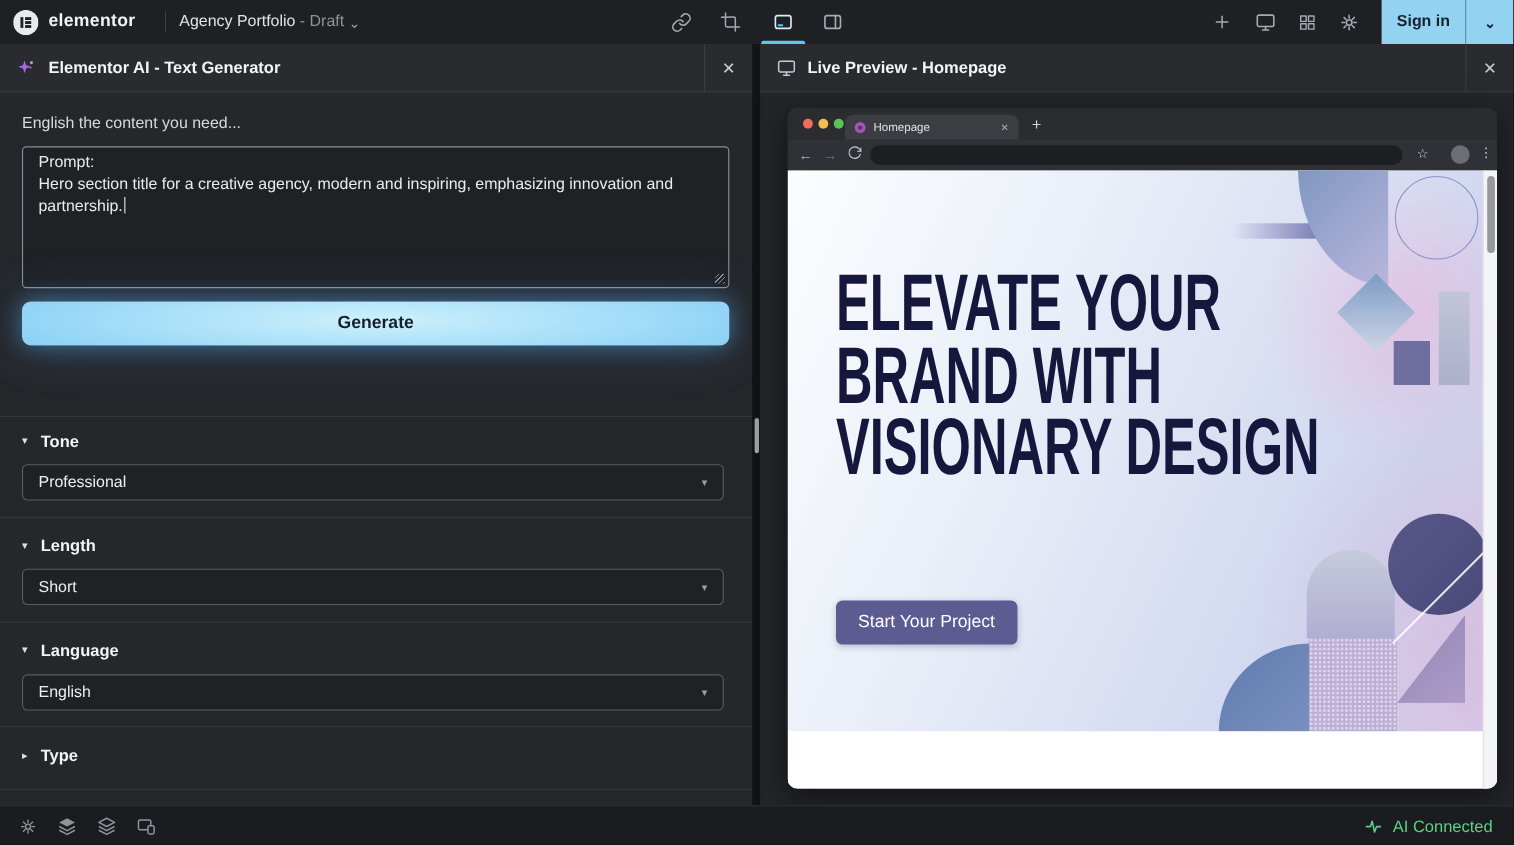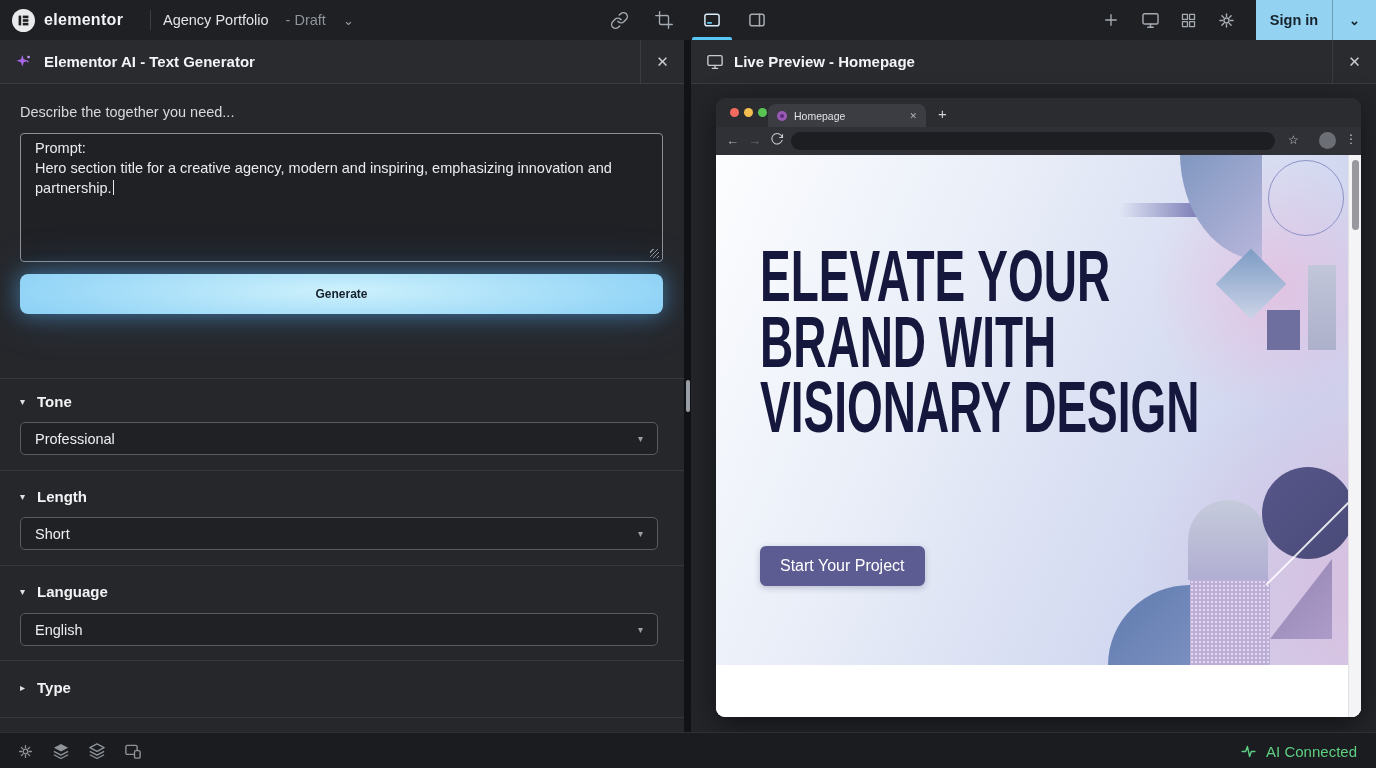--- a/index.html
+++ b/index.html
@@ -8,21 +8,21 @@
   #canvas { position:relative; width:1376px; height:768px; overflow:hidden; background:#1b1c1f; }
   .abs { position:absolute; }
   svg { display:block; }
   .ico { stroke:#a6abb2; fill:none; stroke-width:1.8; stroke-linecap:round; stroke-linejoin:round; }
 
   
   #topbar { left:0; top:0; width:1376px; height:40px; background:#1e2024; }
   .brand-wrap { left:12px; top:0; height:40px; display:flex; align-items:center; gap:9px; }
   .brand-text { color:#f2f3f5; font-size:16px; font-weight:700; letter-spacing:.3px; }
   .tb-vdiv { left:150px; top:10px; width:1px; height:20px; background:#3c3e43; }
-  .doc-wrap { left:163px; top:0; height:40px; display:flex; align-items:center; gap:17px;justify-content:space-between; }
+  .doc-wrap { left:163px; top:0; height:40px; display:flex; align-items:center; gap:4px;justify-content:space-between; }
   .doc-title { color:#e2e4e7; font-size:14.5px; }
   .doc-status { color:#8f949b; font-size:14.5px; }
   .glyph { color:#9aa0a6; }
   .icon-btn { width:24px; height:24px; top:8px; display:flex; align-items:center; justify-content:center; cursor:pointer; }
   .tab-underline { left:692px; bottom:0; width:40px; height:3px; border-radius:2px 2px 0 0; }
   .signin { left:1256px; top:0; width:76px; height:40px; display:flex; align-items:center; justify-content:center;
             color:#16222c; font-size:14.5px; font-weight:700; cursor:pointer; }
   .signin-caret { left:1332px; top:0; width:44px; height:40px; display:flex; align-items:center; justify-content:center;
                   border-left:1px solid rgba(10,30,40,.28); cursor:pointer; color:#16222c; font-size:13px; font-weight:700; }
 
@@ -35,21 +35,21 @@
 
   #ai-panel { left:0; top:40px; width:684px; height:692px; background:#26272b; }
   .prompt-label { left:20px; top:64px; color:#d6d9dd; font-size:14.5px; }
   .prompt-box { left:20px; top:93px; width:643px; height:129px; background:#202125; border:1px solid #8b9096;
                 border-radius:4px; padding:4px 14px; color:#e9ebed; font-size:14.5px; line-height:1.38; cursor:text; }
   .prompt-box .txt { white-space:pre-wrap; }
   .caret-blink { display:inline-block; width:1.5px; height:15px; background:#e6e8ea; vertical-align:-2px; margin-left:1px; }
   .resize-grip { position:absolute; right:3px; bottom:3px; width:9px; height:9px;
                  background:repeating-linear-gradient(135deg, transparent 0 2px, #8b9096 2px 3px); }
   .generate-btn { left:20px; top:234px; width:643px; height:40px; border-radius:8px; display:flex; align-items:center;
-                  justify-content:center; font-size:12px; font-weight:700; color:#15202c; cursor:pointer;
+                  justify-content:center; font-size:16px; font-weight:700; color:#15202c; cursor:pointer;
                   background:radial-gradient(ellipse 130% 260% at 50% 42%, #cdf1fc 0%, #8ed2f6 42%, #4f9fe3 100%);
                   box-shadow:0 0 20px rgba(85,175,240,.5), 0 0 46px rgba(70,150,230,.28); }
   .processing { left:20px; top:289px; width:643px; height:33px; border-radius:4px; background:#3e3f44; overflow:hidden;
                 display:flex; align-items:center; justify-content:center; color:#e3e5e8; font-size:14.5px; }
   .progress-track { position:absolute; left:0; top:0; right:0; height:4px; background:#56575c; }
   .progress-fill { position:absolute; left:0; top:0; height:4px; border-radius:0 2px 2px 0;
                    background:linear-gradient(90deg,#3fa9e8,#8ed0f8); }
   .hdiv { left:0; right:0; height:1px; background:#37383d; }
   .sec-head { left:20px; height:22px; display:flex; align-items:center; gap:12px; cursor:pointer; }
   .sec-caret { color:#dfe2e5; font-size:10px; }
@@ -216,21 +216,21 @@
           <circle cx="17.5" cy="6" r="1.6" fill="#c49af0"></circle>
           <circle cx="16.5" cy="11.5" r="1.1" fill="#a866e8"></circle>
         </svg>
       </span>
       <span class="panel-title">Elementor AI - Text Generator</span>
       <div class="panel-close">
         <span>✕</span>
       </div>
     </div>
 
-    <div class="abs prompt-label">Describe the together you need...</div>
+    <div class="abs prompt-label">English the content you need...</div>
 
     <div class="abs prompt-box">
       <span class="txt">Prompt:
 Hero section title for a creative agency, modern and inspiring, emphasizing innovation and partnership.</span><span class="caret-blink"></span>
       <div class="resize-grip"></div>
     </div>
 
     <div class="abs generate-btn">Generate</div>
 
 

